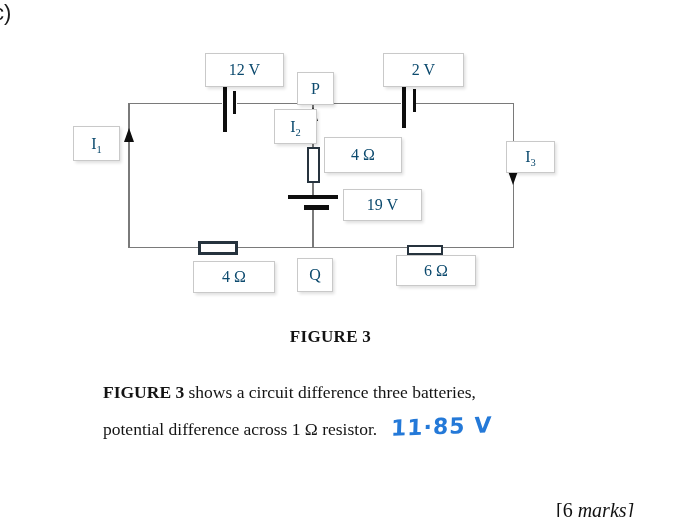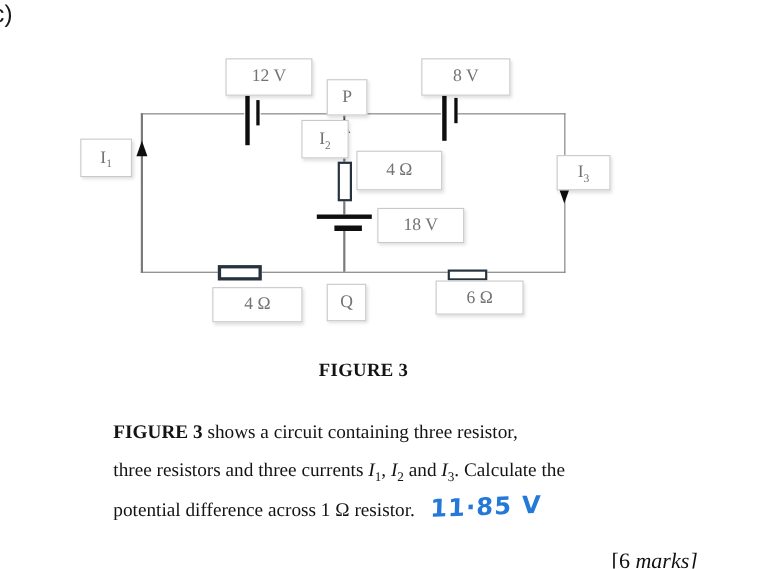--- a/index.html
+++ b/index.html
@@ -13,21 +13,21 @@
   .plate{position:absolute;background:#0e0e0e;}
   .res{position:absolute;background:#ffffff;border:3px solid #26333e;box-sizing:border-box;}
   .arrow-up{position:absolute;width:0;height:0;border-left:5.5px solid transparent;
     border-right:5.5px solid transparent;border-bottom:14px solid #0e0e0e;}
   .arrow-down{position:absolute;width:0;height:0;border-left:5.5px solid transparent;
     border-right:5.5px solid transparent;border-top:14px solid #0e0e0e;}
   
   .lbox{position:absolute;background:#ffffff;border:1px solid #c9c9c9;
     box-shadow:1.5px 2px 3px rgba(0,0,0,0.13);
     display:flex;align-items:center;justify-content:center;
-    font-size:16px;color:#737373;}
+    font-size:16px;color:#0c4a6e;}
   .lbox sub{font-size:10.5px;line-height:0;}
   
   #corner-label{position:absolute;left:-7px;top:0px;
     font-family:"Liberation Sans",sans-serif;font-size:22px;color:#1a1a1a;}
   #figure-caption{position:absolute;left:103px;top:327px;width:455px;
     text-align:center;font-weight:bold;font-size:17px;letter-spacing:0.3px;}
   #para{position:absolute;left:103px;top:375px;width:555px;
     font-size:17.5px;line-height:35px;}
   #para sub{font-size:12px;line-height:0;}
   .answer{display:inline-block;margin-left:14px;position:relative;top:-1px;
@@ -70,54 +70,53 @@
     <div class="res" style="left:407px;top:244.5px;width:36px;height:10px;border-width:2.5px"></div>
 
     <div class="arrow-up" style="left:123.5px;top:128px"></div>
     <div class="arrow-up" style="left:307.5px;top:107px"></div>
     <div class="arrow-down" style="left:507.5px;top:171px"></div>
 
     <div class="lbox" style="left:205px;top:53px;width:77px;height:32px">
       <span>12 V</span>
     </div>
     <div class="lbox" style="left:383px;top:53px;width:79px;height:32px">
-      <span>8 V</span>
+      <span>2 V</span>
     </div>
     <div class="lbox" style="left:297px;top:72px;width:35px;height:31px">
       <span>P</span>
     </div>
     <div class="lbox" style="left:274px;top:109px;width:41px;height:33px">
       <span><span>I</span><sub>2</sub></span>
     </div>
     <div class="lbox" style="left:73px;top:126px;width:45px;height:33px">
       <span><span>I</span><sub>1</sub></span>
     </div>
     <div class="lbox" style="left:506px;top:141px;width:47px;height:30px">
       <span><span>I</span><sub>3</sub></span>
     </div>
     <div class="lbox" style="left:324px;top:137px;width:76px;height:34px">
       <span>4 Ω</span>
     </div>
     <div class="lbox" style="left:343px;top:189px;width:77px;height:30px">
-      <span>18 V</span>
+      <span>19 V</span>
     </div>
     <div class="lbox" style="left:193px;top:261px;width:80px;height:30px">
       <span>4 Ω</span>
     </div>
     <div class="lbox" style="left:297px;top:258px;width:34px;height:32px">
       <span>Q</span>
     </div>
     <div class="lbox" style="left:396px;top:255px;width:78px;height:29px">
       <span>6 Ω</span>
     </div>
   </div>
 
   <div id="figure-caption">FIGURE 3</div>
 
   <div id="para">
-    <div><b>FIGURE 3</b><span> shows a circuit containing three resistor,</span></div>
-    <div><span>three resistors and three currents </span><i>I</i><sub>1</sub><span>, </span><i>I</i><sub>2</sub><span> and </span><i>I</i><sub>3</sub><span>. Calculate the</span></div>
+    <div><b>FIGURE 3</b><span> shows a circuit difference three batteries,</span></div>
     <div><span>potential difference across 1 Ω resistor.</span><span class="answer">11·85 V</span></div>
   </div>
 
   <div id="marks"><span>[6 </span><i>marks</i><i>]</i></div>
 
 </div>
 
 </body></html>

